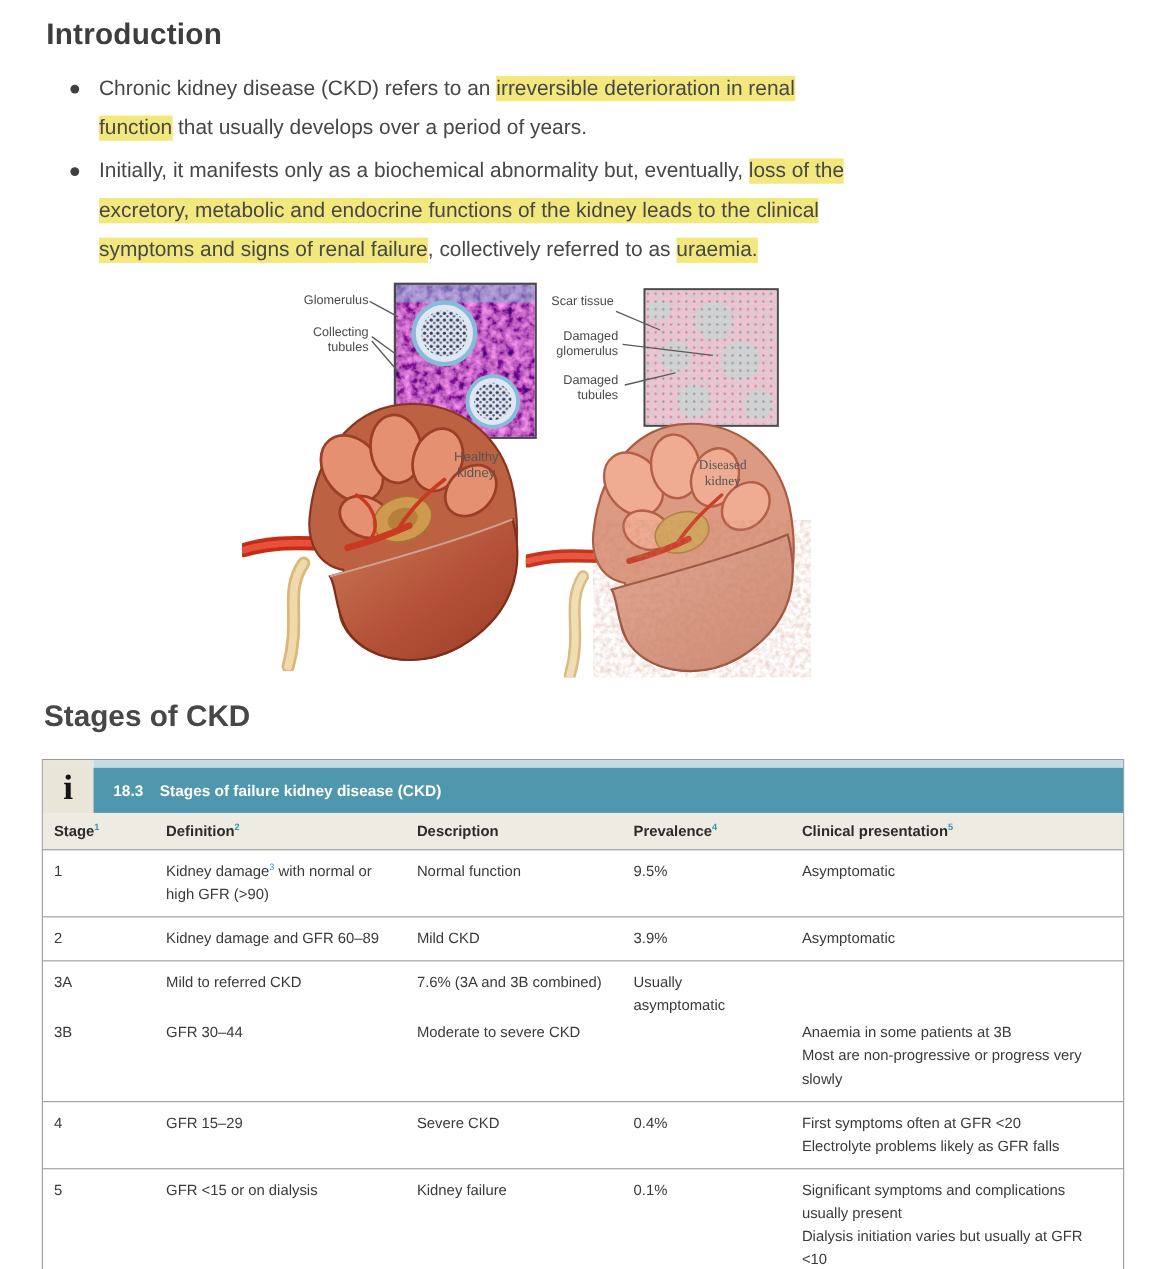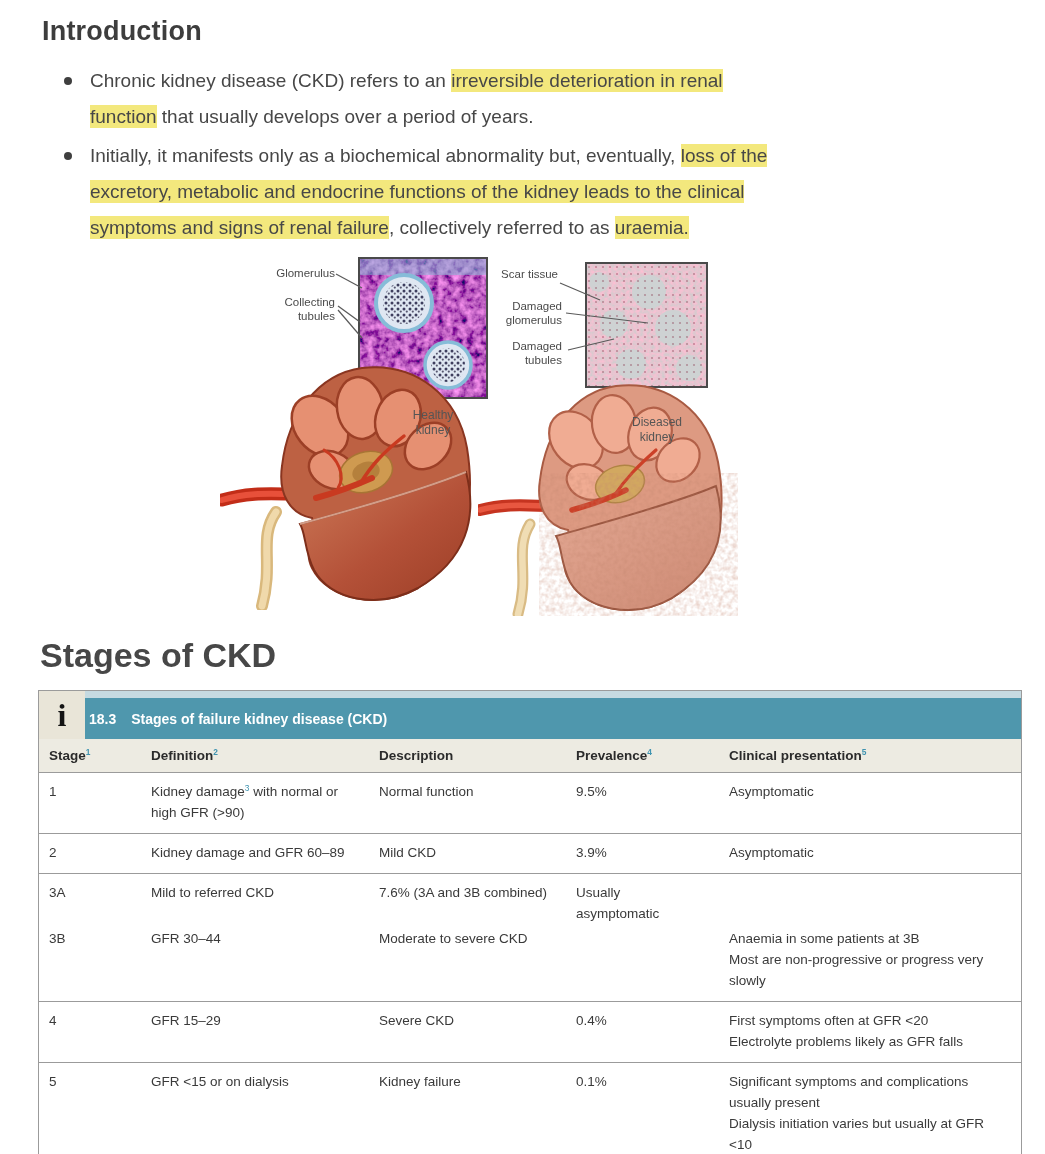--- a/index.html
+++ b/index.html
@@ -32,37 +32,37 @@
   }
   .fig-caption {
     position:absolute; font-size:12px; line-height:15px; color:#555;
     text-align:center; white-space:pre-line;
   }
   .histo { position:absolute; border:2px solid #4a4a4a; background:#e6dde5; }
   .histo svg, .kidney svg { display:block; }
   .kidney { position:absolute; }
 
   
-  .stages-h { font-size:34px; font-weight:bold; color:#474747; margin:14px 0 0 40px; }
+  .stages-h { font-size:27px; font-weight:bold; color:#474747; margin:14px 0 0 40px; }
 
   
   .ckd-table {
     position:absolute; left:38px; top:690px; width:984px;
     border:1.5px solid #9b9b9b; background:#ffffff; font-size:13.5px; color:#333;
   }
   .banner { display:flex; height:48px; }
   .ibox {
     width:46px; background:#e9e5d8; display:flex; align-items:center; justify-content:center;
     font-weight:900; font-size:32px; color:#141414; font-family:"Liberation Serif", serif;
   }
   .banner-right { flex:1; display:flex; flex-direction:column; }
   .banner-strip { height:7px; background:#c6dae1; }
   .banner-teal {
     flex:1; background:#4f97ad; color:#ffffff; display:flex; align-items:center;
-    padding-left:4px; gap:15px; font-weight:bold; font-size:14px;
+    padding-left:18px; gap:15px; font-weight:bold; font-size:14px;
   }
   .thead {
     display:grid; grid-template-columns:102px 228px 197px 153px 1fr;
     background:#edebe2; height:34px; align-items:center;
     font-weight:bold; color:#2b2b2b; border-bottom:1px solid #9b9b9b;
   }
   .thead .th { padding-left:10px; }
   .ckd-table sup { font-size:0.62em; vertical-align:super; line-height:0; color:#3f93b0; }
   .row-group { border-top:1px solid #9b9b9b; padding:6px 0 8px; }
   .row-group:first-of-type { border-top:none; }
@@ -220,21 +220,21 @@
     <div class="fig-label" style="left:255px; top:17px; width:80px;">Glomerulus</div>
     <div class="fig-label" style="left:255px; top:46px; width:80px;">Collecting
 tubules</div>
     <div class="fig-label" style="left:478px; top:18px; width:80px;">Scar tissue</div>
     <div class="fig-label" style="left:482px; top:50px; width:80px;">Damaged
 glomerulus</div>
     <div class="fig-label" style="left:482px; top:90px; width:80px;">Damaged
 tubules</div>
     <div class="fig-caption" style="left:398px; top:158px; width:70px;">Healthy
 kidney</div>
-    <div class="fig-caption" style="left:622px; top:165px; width:70px;">Diseased
+    <div class="fig-caption" style="left:622px; top:165px; width:70px;font-family:Liberation Serif, serif;">Diseased
 kidney</div>
   </div>
 
   <h2 class="stages-h">Stages of CKD</h2>
 
   <div class="ckd-table">
     <div class="banner">
       <div class="ibox">i</div>
       <div class="banner-right">
         <div class="banner-strip"></div>

